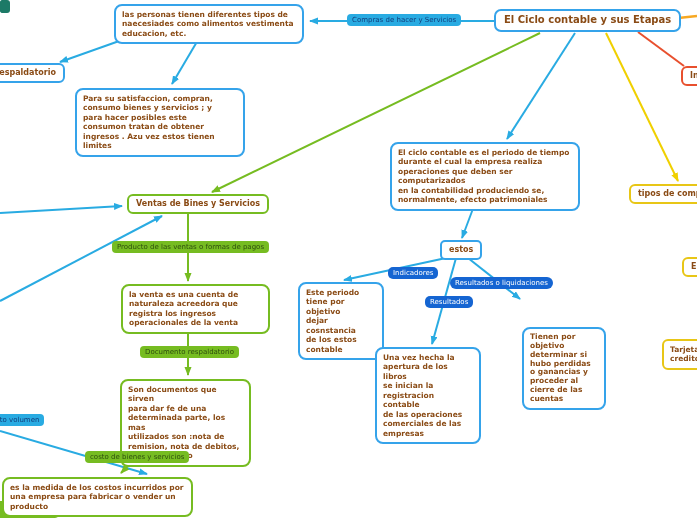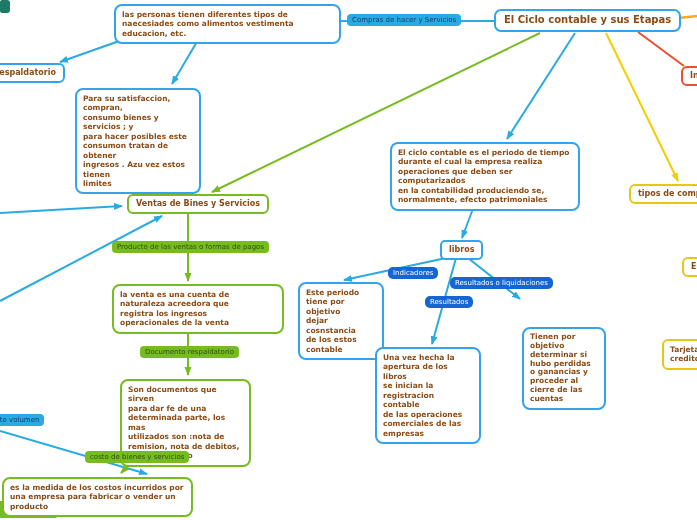--- a/index.html
+++ b/index.html
@@ -59,36 +59,36 @@
     <line x1="188" y1="333" x2="188" y2="375" stroke="#76bc21" stroke-width="2" marker-end="url(#arrG)"></line>
     <line x1="151" y1="442" x2="121" y2="473" stroke="#76bc21" stroke-width="2" marker-end="url(#arrG)"></line>
   </svg>
 
   <div class="cutoff" style="left:0;top:8;width:10px;height:13px;background:#1c7a67;"></div>
   <div class="cutoff" style="left:0;top:36;width:8px;height:13px;background:#1c7a67;"></div>
   <div class="cutoff" style="left:-32px;top:501px;width:92px;height:17px;background:#76bc21;border-radius:5px;z-index:1;"></div>
 
   <div class="node b-blue title" style="left:494px;top:9px;text-align:center;">El Ciclo contable y sus Etapas</div>
 
-  <div class="node b-blue" style="left:114px;top:4px;width:227px;">las personas tienen diferentes tipos de
+  <div class="node b-blue" style="left:114px;top:4px;width:190px;">las personas tienen diferentes tipos de
 naecesiades  como alimentos vestimenta
 educacion, etc.</div>
 
   <div class="node b-blue small-node" style="left:-22px;top:63px;">o respaldatorio</div>
 
-  <div class="node b-blue" style="left:75px;top:88px;width:126px;">Para su satisfaccion, compran,
+  <div class="node b-blue" style="left:75px;top:88px;width:170px;">Para su satisfaccion, compran,
 consumo bienes y servicios ; y
 para hacer posibles este
 consumon tratan de obtener
 ingresos . Azu vez estos tienen
 limites</div>
 
   <div class="node b-green small-node" style="left:127px;top:194px;">Ventas de Bines y Servicios</div>
 
-  <div class="node b-green" style="left:112px;top:284px;width:172px;">la venta es una cuenta de
+  <div class="node b-green" style="left:121px;top:284px;width:149px;">la venta es una cuenta de
 naturaleza acreedora que
 registra los ingresos
 operacionales de la venta</div>
 
   <div class="node b-green" style="left:120px;top:379px;width:131px;">Son documentos que sirven
 para dar fe de una
 determinada parte, los mas
 utilizados son :nota de
 remision, nota de debitos,
 nota de credito</div>
@@ -96,21 +96,21 @@
   <div class="node b-green" style="left:2px;top:477px;width:191px;">es la medida de los costos incurridos por
 una empresa para fabricar o vender un
 producto</div>
 
   <div class="node b-blue" style="left:390px;top:142px;width:190px;">El ciclo contable es el periodo de tiempo
 durante el cual la empresa realiza
 operaciones que deben ser computarizados
 en la contabilidad produciendo se,
 normalmente, efecto patrimoniales</div>
 
-  <div class="node b-blue small-node" style="left:440px;top:240px;border-radius:5px;">libros</div>
+  <div class="node b-blue small-node" style="left:440px;top:240px;border-radius:5px;">estos</div>
 
   <div class="node b-blue" style="left:298px;top:282px;width:86px;">Este periodo
 tiene por objetivo
 dejar cosnstancia
 de los estos
 contable</div>
 
   <div class="node b-blue" style="left:375px;top:347px;width:106px;">Una vez hecha la
 apertura de los libros
 se inician la
@@ -142,17 +142,17 @@
   <div class="pill pill-green" style="left:112px;top:241px;">Producto de las ventas o formas de pagos</div>
 
   <div class="pill pill-green" style="left:140px;top:346px;">Documento respaldatorio</div>
 
   <div class="pill pill-green" style="left:85px;top:451px;">costo de bienes y servicios</div>
 
   <div class="pill pill-blue" style="left:-18px;top:414px;">sierto volumen</div>
 
   <div class="pill pill-navy" style="left:388px;top:267px;">Indicadores</div>
 
-  <div class="pill pill-navy" style="left:450px;top:277px;">Resultados o liquidaciones</div>
+  <div class="pill pill-navy" style="left:450px;top:277px;border-radius:6px;">Resultados o liquidaciones</div>
 
   <div class="pill pill-navy" style="left:425px;top:296px;">Resultados</div>
 
 </div>
 
 </body></html>

